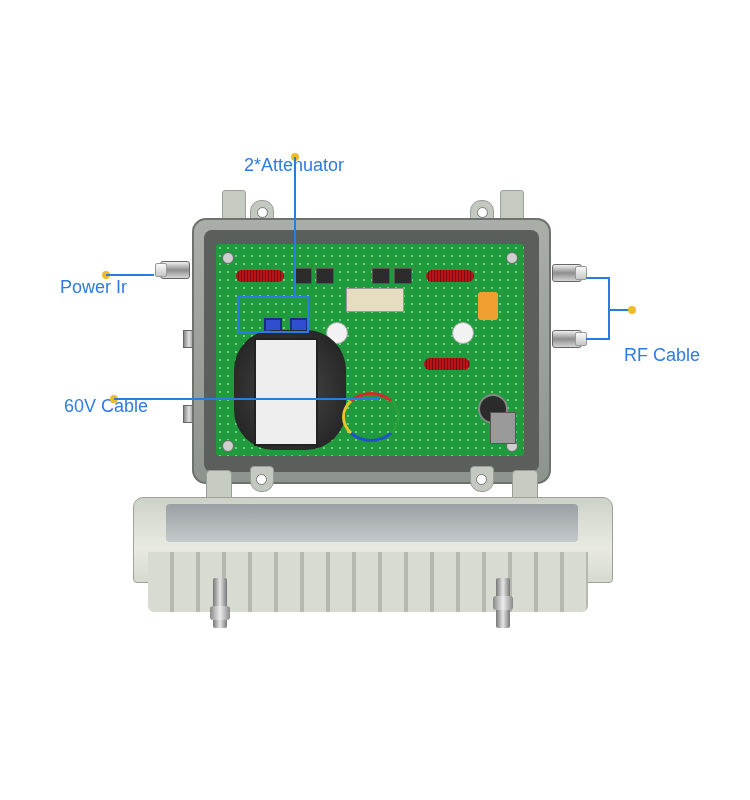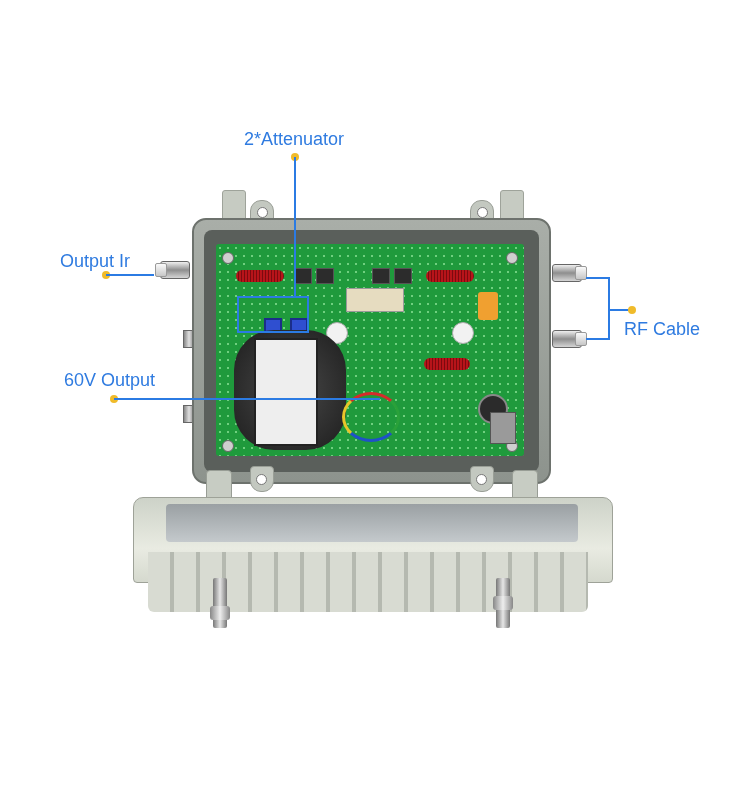--- a/index.html
+++ b/index.html
@@ -1,21 +1,21 @@
 <!DOCTYPE html>
 <html><head>
 <meta charset="utf-8">
 <style>
   html, body { margin: 0; padding: 0; background: #ffffff; }
   body { width: 750px; height: 800px; position: relative; overflow: hidden;
          font-family: "Liberation Sans", "DejaVu Sans", sans-serif; }
   .stage { position: absolute; left: 0; top: 0; width: 750px; height: 800px; }
 
   
-  .label { position: absolute; color: #2f7be0; font-size: 18px; white-space: nowrap; line-height: 1; }
+  .label { position: absolute; color: #2f7be0; font-size: 18px; white-space: nowrap; line-height: 1; margin-top: 26px; }
   .dot { position: absolute; width: 8px; height: 8px; border-radius: 50%; background: #f0bb2a; }
   .hline { position: absolute; height: 2px; background: #2b7be3; }
   .vline { position: absolute; width: 2px; background: #2b7be3; }
   .box { position: absolute; border: 2px solid #2b7be3; box-sizing: border-box; }
 
   
   .tab { position: absolute; background: #c6cbc2; border: 1px solid #9ea39a; border-radius: 3px; }
   .ear { position: absolute; width: 22px; height: 24px; background: #c3c8c0; border: 1px solid #999e96; border-radius: 11px 11px 4px 4px; }
   .ear::after { content: ""; position: absolute; left: 6px; top: 6px; width: 9px; height: 9px; border-radius: 50%; background: #fff; border: 1px solid #777; }
   .housing { position: absolute; left: 192px; top: 218px; width: 355px; height: 262px;
@@ -123,27 +123,27 @@
   </div>
 
   <div>
     <span class="label" style="left:244px;top:130px;">2*Attenuator</span>
     <div class="dot" style="left:291px;top:153px;"></div>
     <div class="vline" style="left:294px;top:157px;height:140px;"></div>
     <div class="box" style="left:237px;top:296px;width:72px;height:37px;"></div>
   </div>
 
   <div>
-    <span class="label" style="left:60px;top:252px;">Output Ir</span>
+    <span class="label" style="left:60px;top:252px;">Power Ir</span>
     <div class="dot" style="left:102px;top:271px;"></div>
     <div class="hline" style="left:106px;top:274px;width:48px;"></div>
   </div>
 
   <div>
-    <span class="label" style="left:64px;top:371px;">60V Output</span>
+    <span class="label" style="left:64px;top:371px;">60V Cable</span>
     <div class="dot" style="left:110px;top:395px;"></div>
     <div class="hline" style="left:114px;top:398px;width:266px;"></div>
   </div>
 
   <div>
     <div class="hline" style="left:586px;top:277px;width:24px;"></div>
     <div class="hline" style="left:586px;top:338px;width:24px;"></div>
     <div class="vline" style="left:608px;top:277px;height:63px;"></div>
     <div class="hline" style="left:608px;top:309px;width:22px;"></div>
     <div class="dot" style="left:628px;top:306px;"></div>

